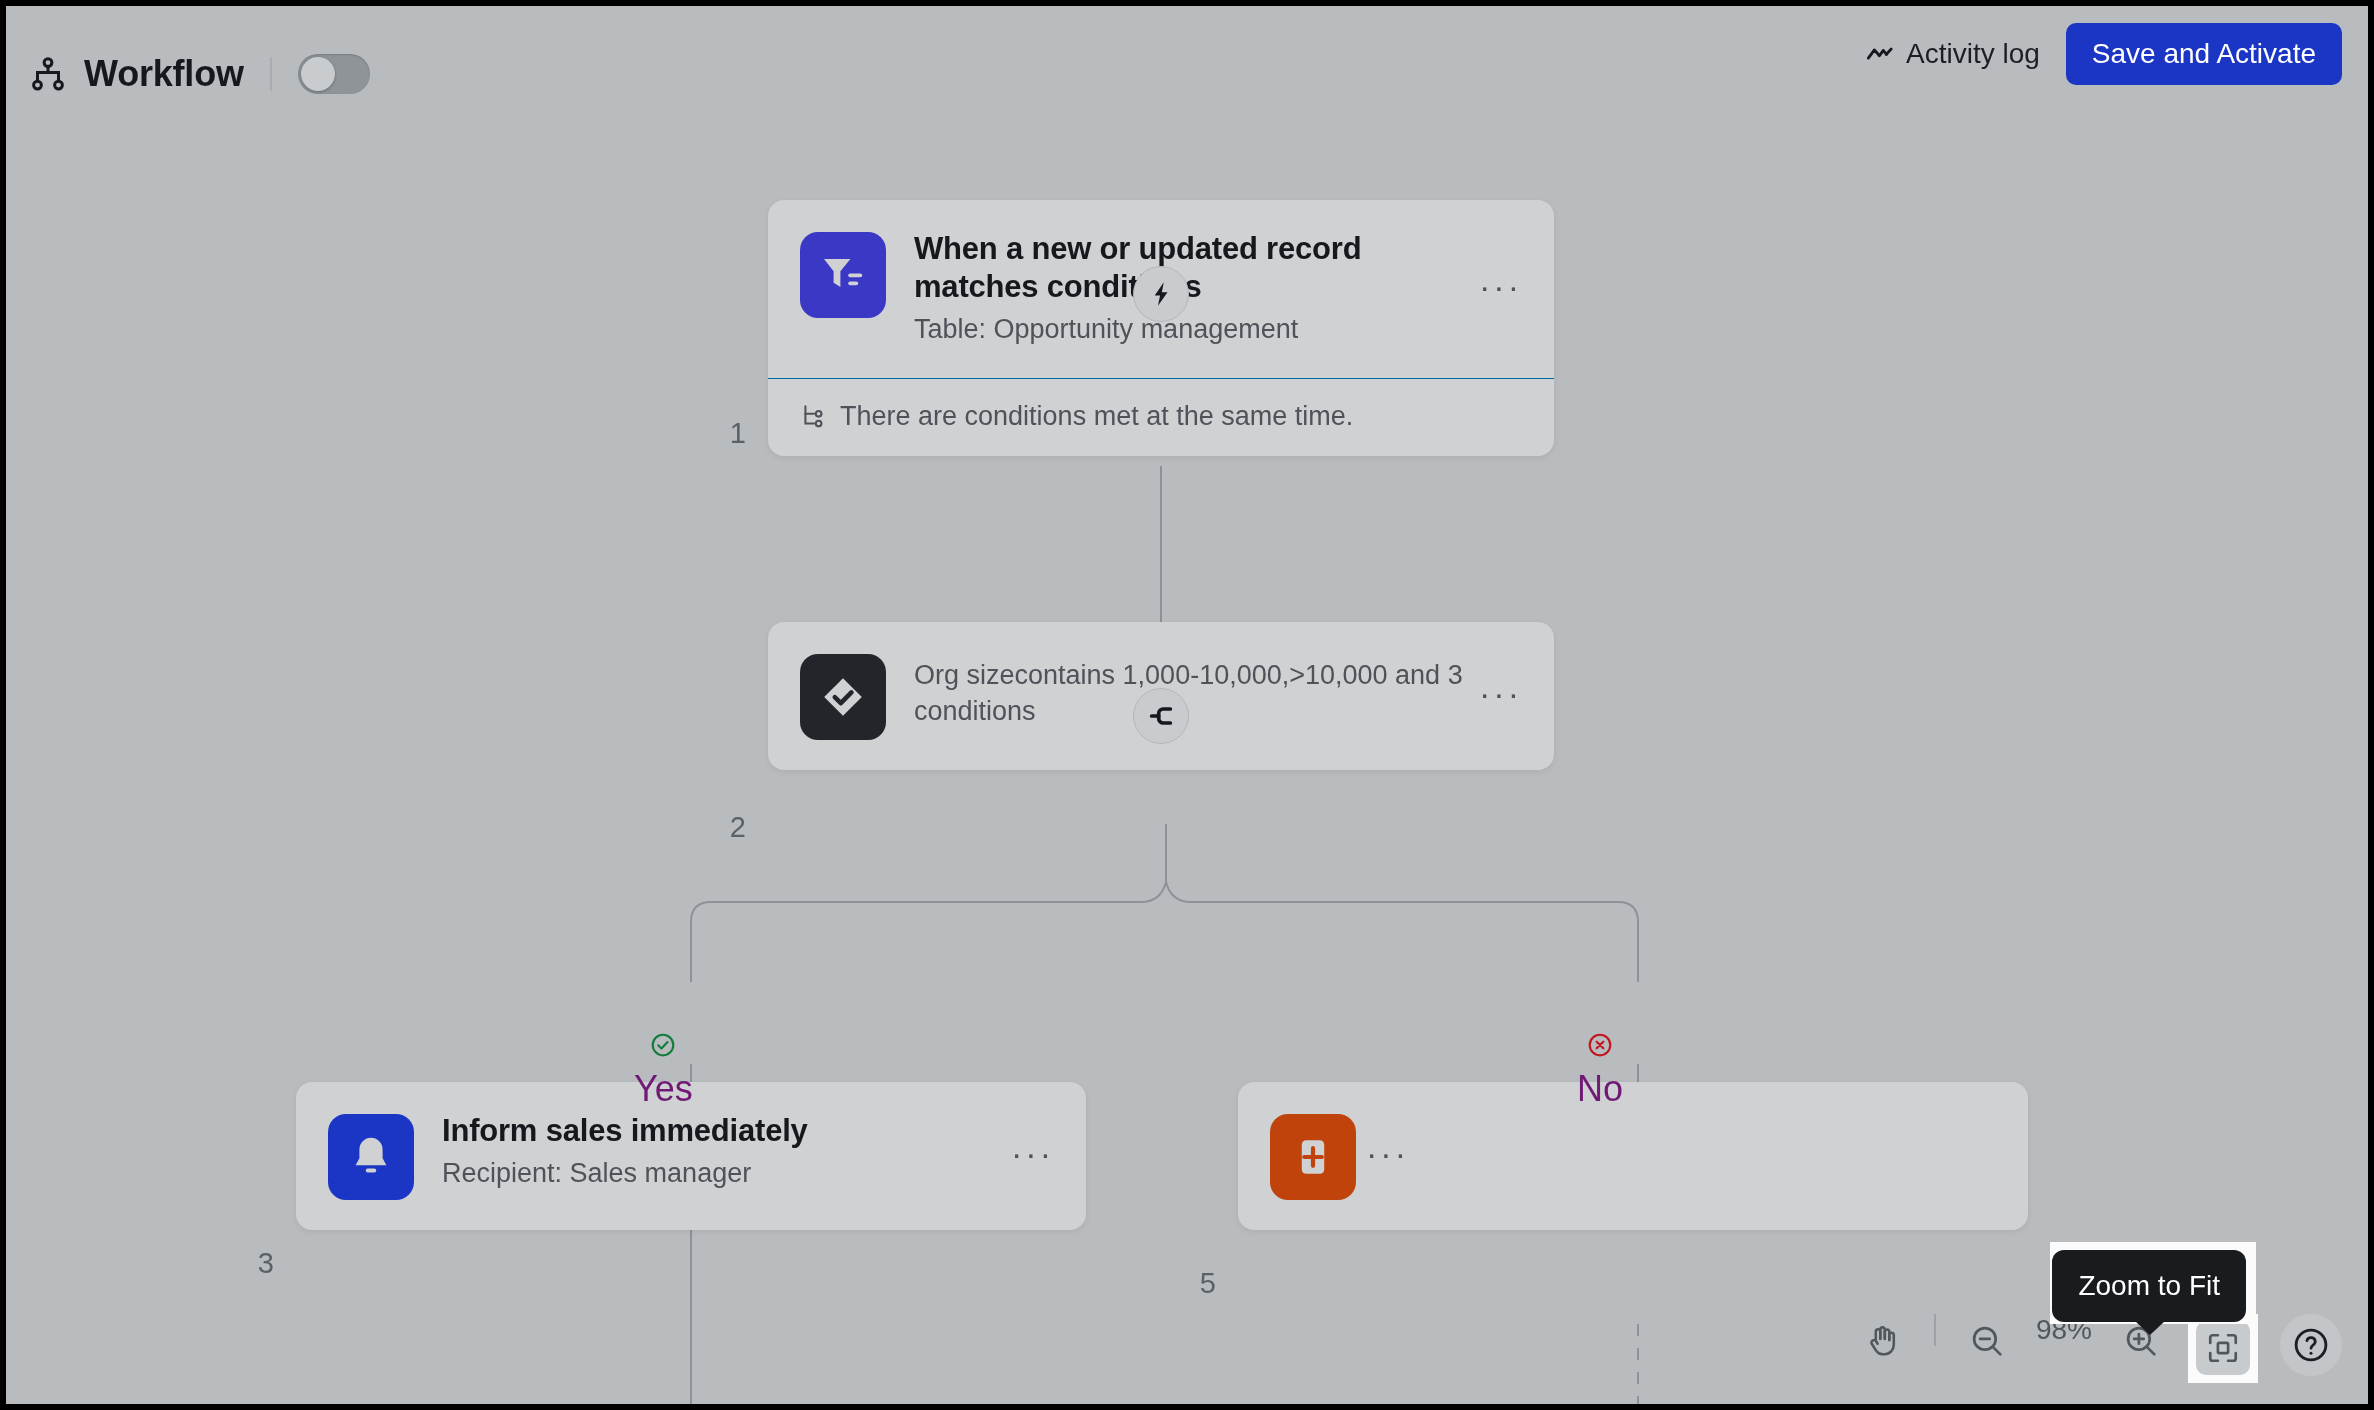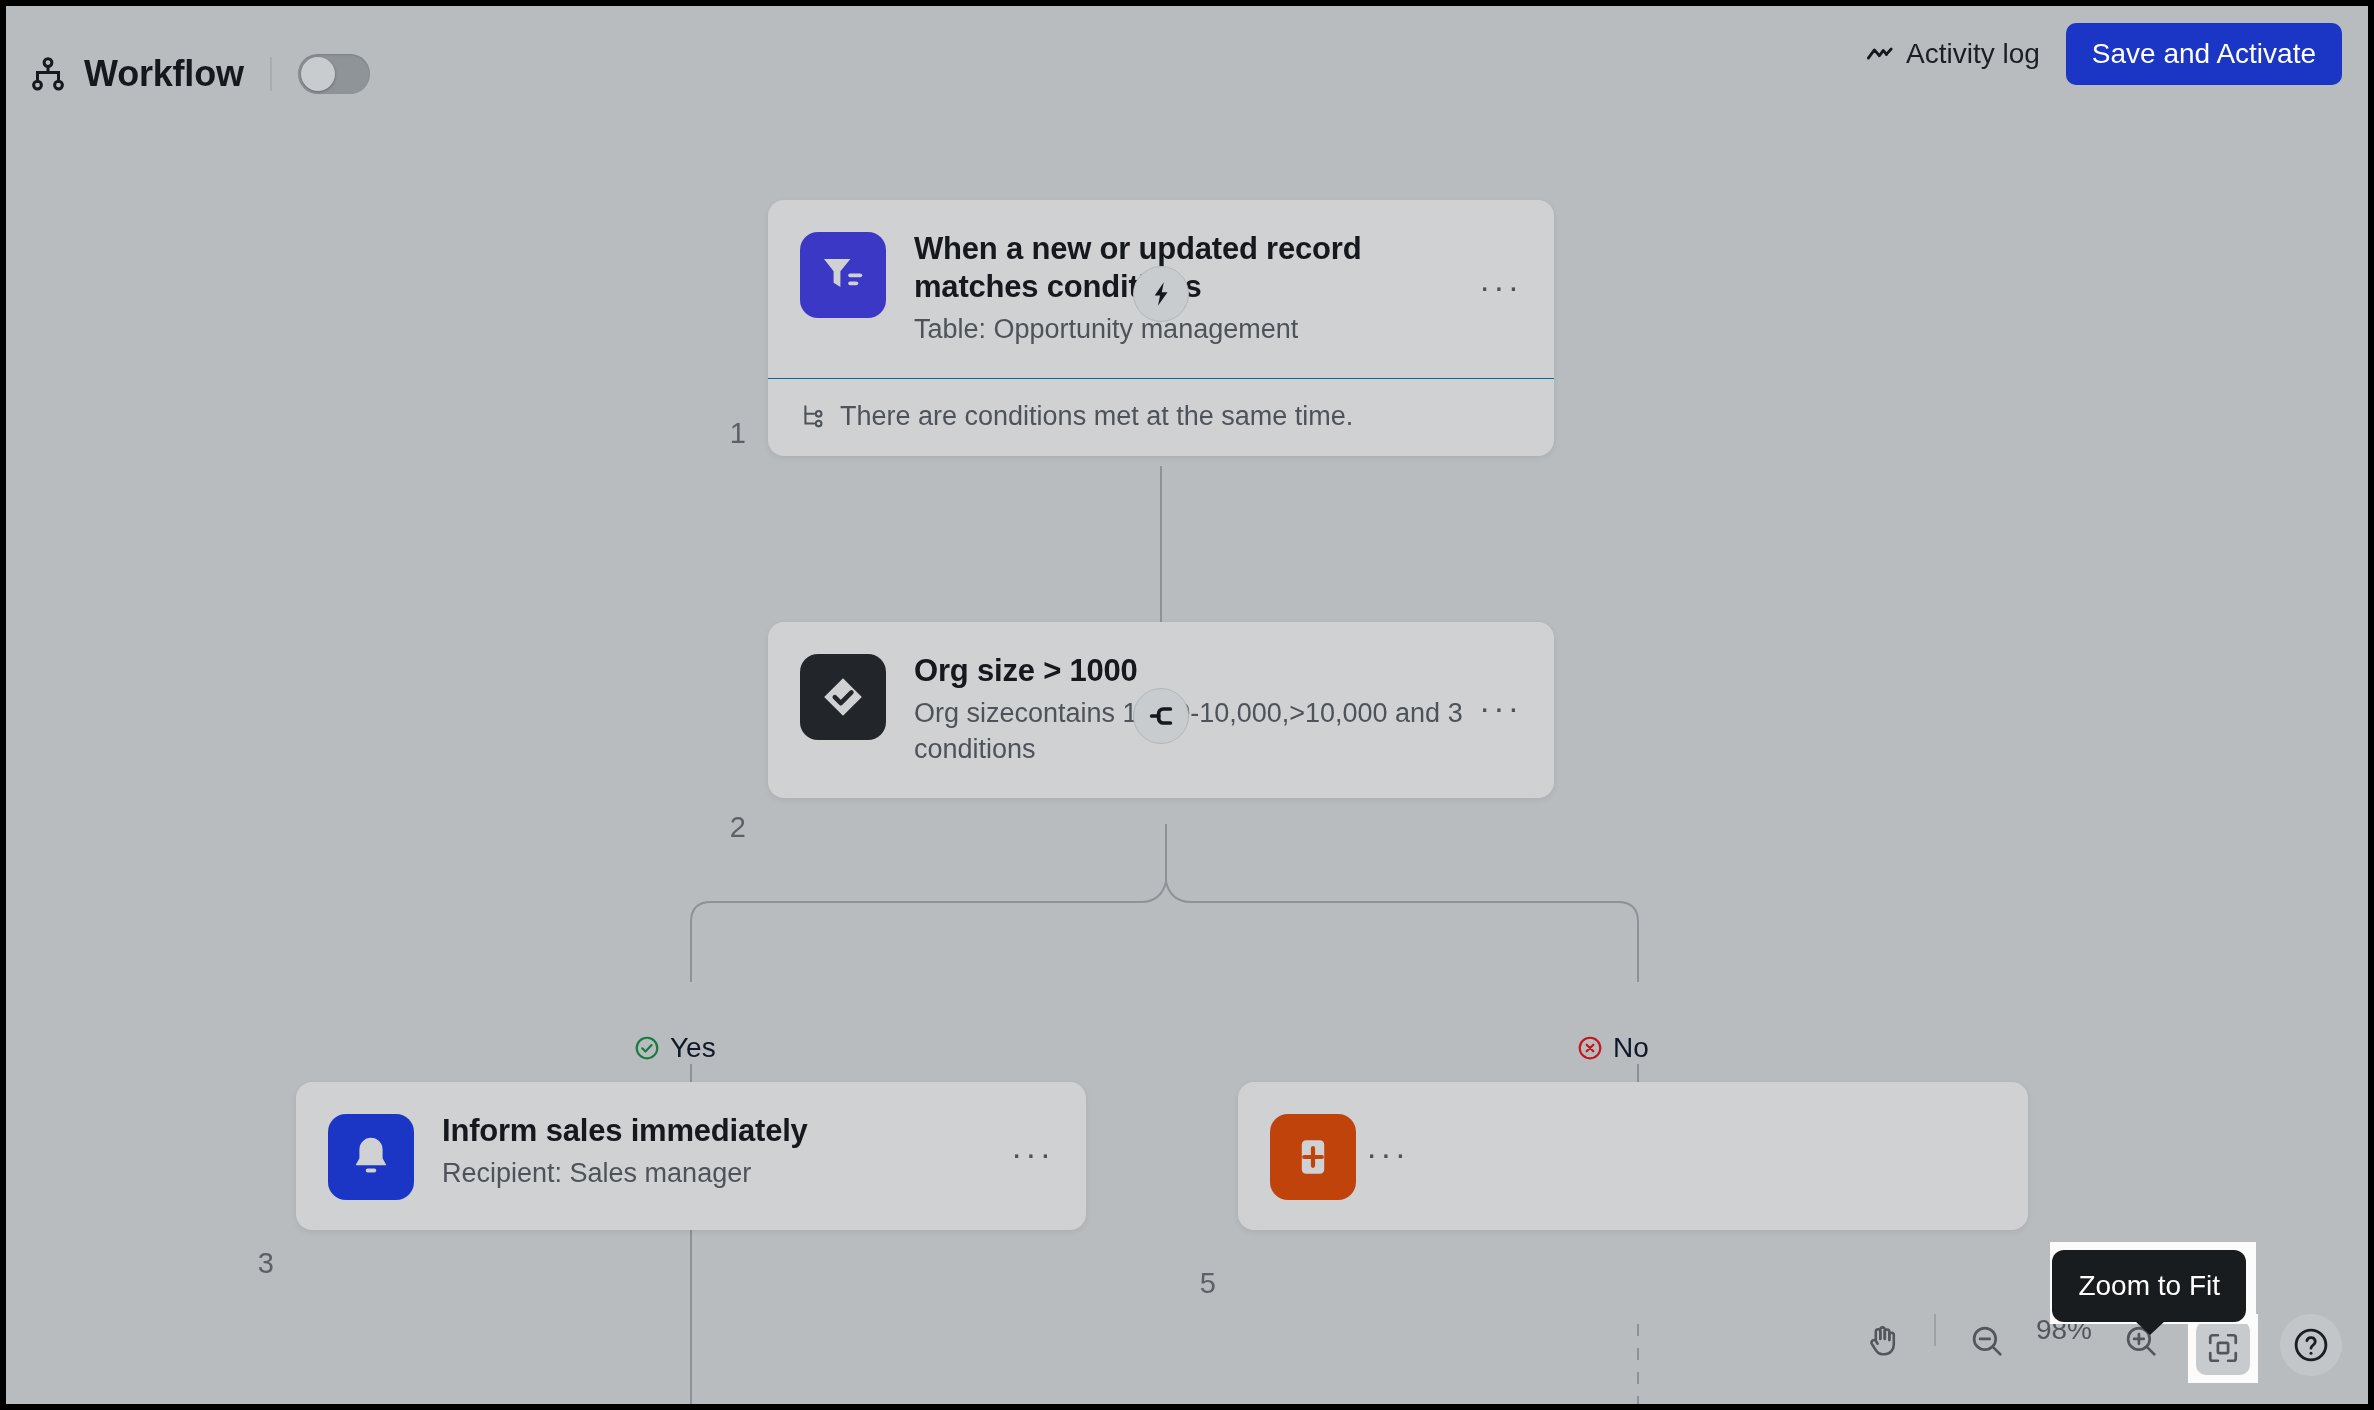--- a/index.html
+++ b/index.html
@@ -127,21 +127,21 @@
     display: flex; align-items: center; justify-content: center;
     z-index: 5;
   }
   .badge svg { width: 28px; height: 28px; display: block; }
   #badge1 { left: 1127px; top: 164px; }
   #badge2 { left: 1127px; top: 586px; }
 
   
   .branch-label {
     position: absolute; display: flex; align-items: center; gap: 10px;
-    font-size: 28px; color: #0f172a; z-index: 4;
+    font-size: 36px; color: #701a75; z-index: 4; flex-direction: column;
   }
   .branch-label svg { width: 26px; height: 26px; display: block; }
   #label-yes { left: 628px; top: 930px; }
   #label-no  { left: 1571px; top: 930px; }
 
   
   .zoom-bar {
     position: absolute; right: 26px; bottom: 21px;
     display: flex; align-items: flex-start; gap: 8px;
     z-index: 20;
@@ -300,21 +300,20 @@
     <div class="node-index" id="idx2">2</div>
     <div class="node" id="node2">
       <div class="node-main">
         <div class="node-icon" style="background:#22262b">
           <svg viewBox="0 0 24 24">
             <path d="M12 2.6l9.4 9.4L12 21.4 2.6 12z" fill="#cfd1d3"></path>
             <path d="M7.9 12.1l3 3 5.3-5.4" fill="none" stroke="#22262b" stroke-width="2.3" stroke-linecap="round" stroke-linejoin="round"></path>
           </svg>
         </div>
         <div class="node-text">
-          <div class="node-title">Org size &gt; 1000</div>
           <div class="node-sub">Org sizecontains 1,000-10,000,&gt;10,000 and 3 conditions</div>
         </div>
         <div class="node-more">···</div>
       </div>
     </div>
 
     <div class="branch-label" id="label-yes">
       <span>
         <svg viewBox="0 0 24 24" fill="none" stroke="#167c3b" stroke-width="2">
           <circle cx="12" cy="12" r="9.5"></circle>

